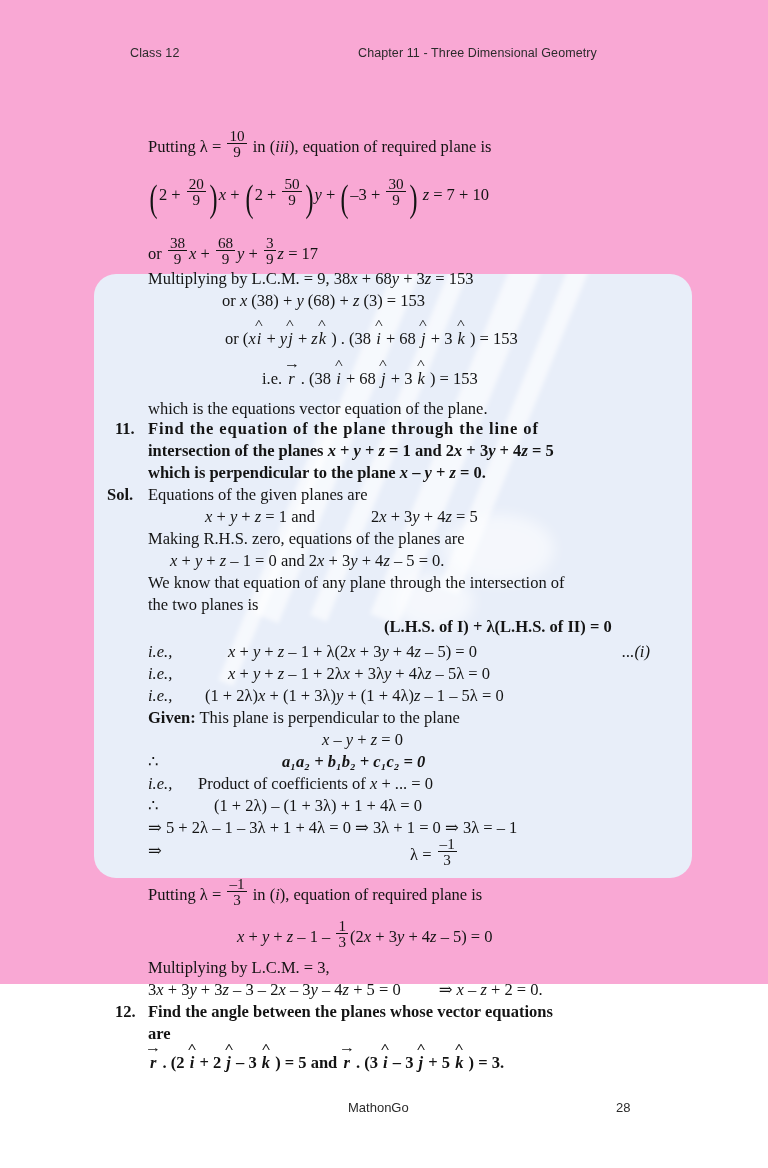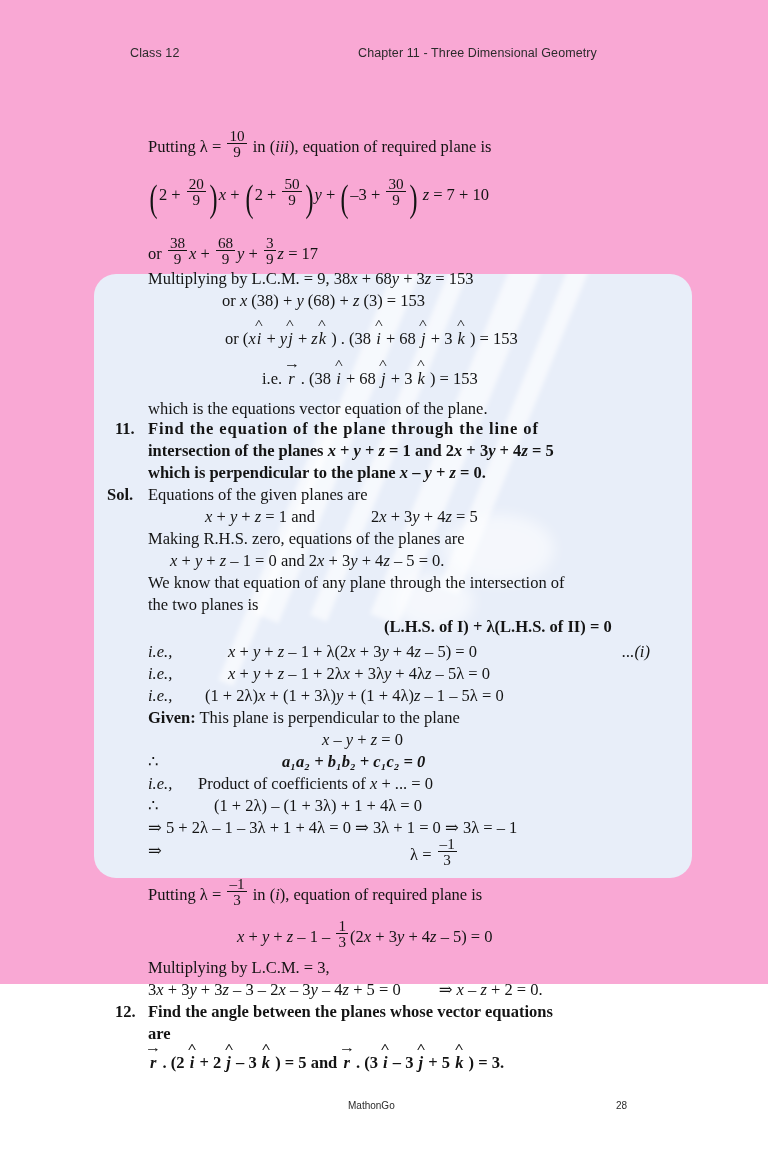--- a/index.html
+++ b/index.html
@@ -154,21 +154,21 @@
   }
 
   
   .footer {
     position: absolute;
     top: 1100px;
     left: 0;
     width: 768px;
     height: 20px;
     font-family: "Liberation Sans", sans-serif;
-    font-size: 10px;
+    font-size: 13px;
     color: #2b2b2b;
   }
   .footer .ft-brand { position: absolute; left: 348px; top: 0; }
   .footer .ft-page  { position: absolute; left: 616px; top: 0; }
 </style>
 </head>
 <body>
 
 <div class="page">
 

